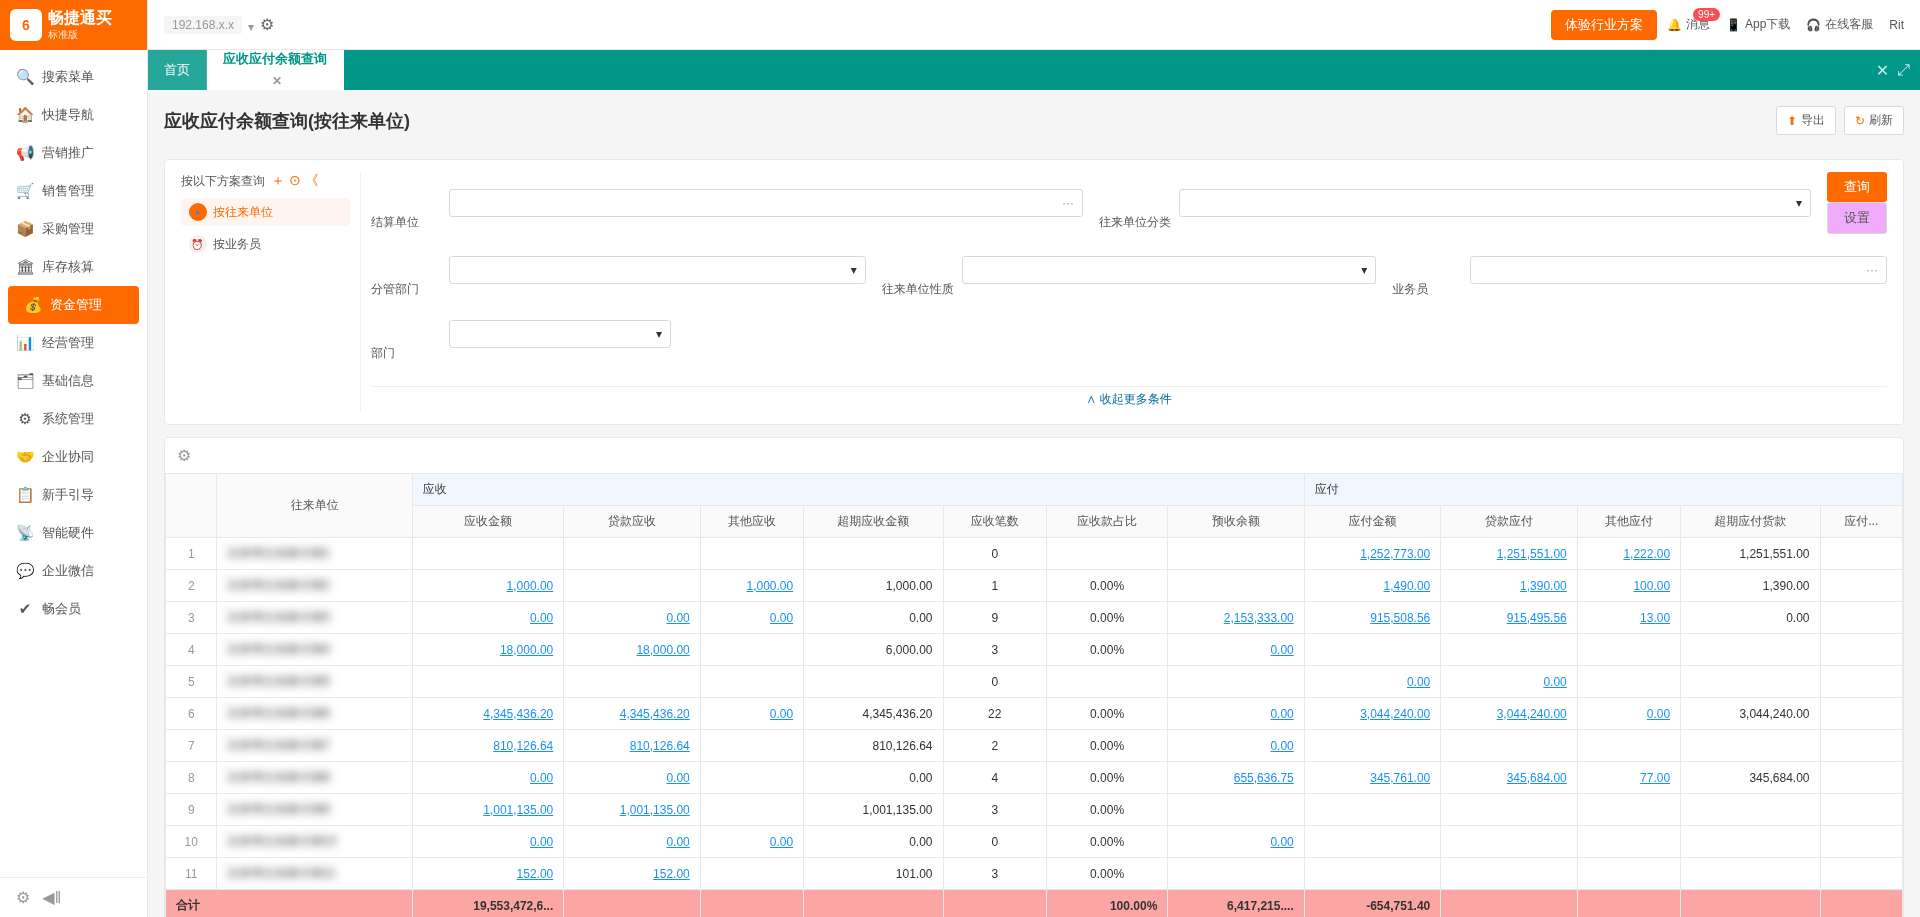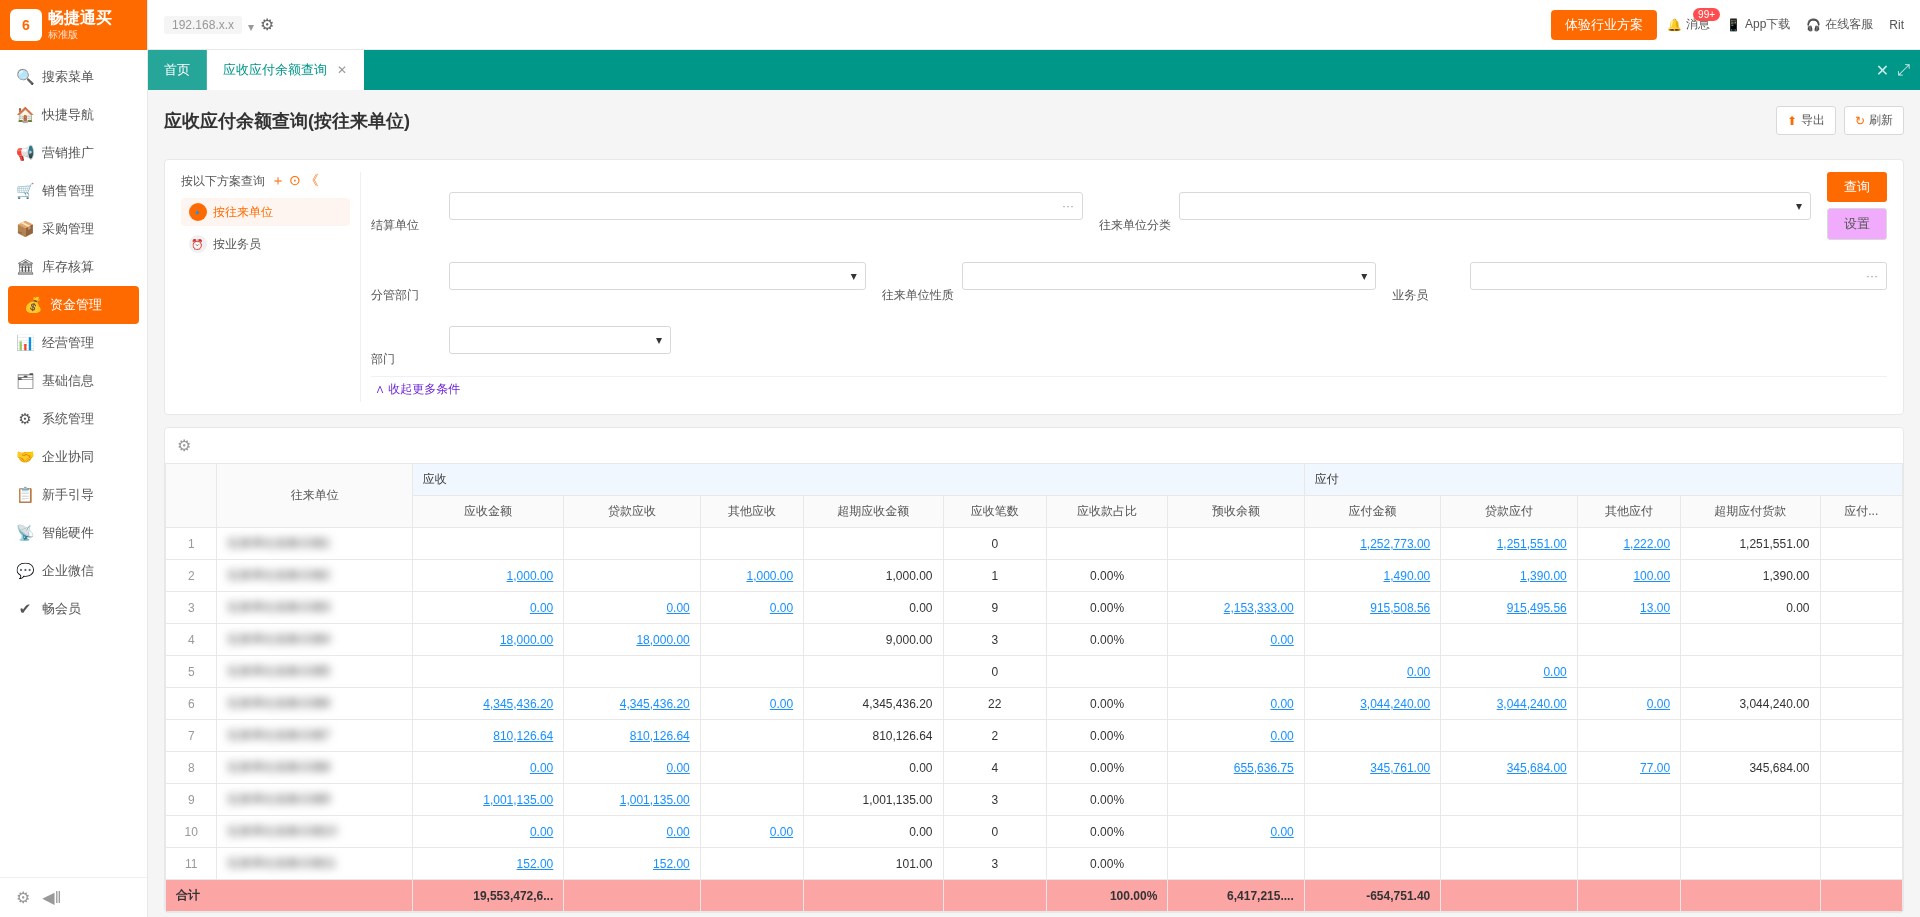--- a/index.html
+++ b/index.html
@@ -52,21 +52,21 @@
     .tabbar {
       position: fixed; left: 148px; top: 50px; right: 0; height: 40px;
       background: #009688; display: flex; align-items: stretch; z-index: 98;
     }
     .tab-item {
       display: flex; align-items: center; padding: 0 16px; cursor: pointer;
       color: rgba(255,255,255,0.8); font-size: 13px; gap: 6px;
       border-right: 1px solid rgba(255,255,255,0.15);
     }
     .tab-item.home { background: rgba(255,255,255,0.15); color: #fff; }
-    .tab-item.active { background: #fff; color: #009688; font-weight: normal; }
+    .tab-item.active { background: #fff; color: #009688; font-weight: bold; flex-direction: column; }
     .tab-close { color: #999; font-size: 12px; cursor: pointer; margin-left: 4px; }
     .tabbar-right { margin-left: auto; display: flex; align-items: center; padding: 0 10px; gap: 8px; }
     .tabbar-icon { color: rgba(255,255,255,0.8); cursor: pointer; font-size: 16px; }
 
     
     .main {
       position: fixed; left: 148px; top: 90px; right: 0; bottom: 0;
       background: #f5f5f5; overflow-y: auto;
     }
     .content { padding: 16px; }
@@ -113,26 +113,26 @@
       flex: 1; height: 28px; border: 1px solid #d9d9d9; border-radius: 3px;
       padding: 0 8px; font-size: 12px; color: #333; background: #fff;
     }
     .filter-select {
       flex: 1; height: 28px; border: 1px solid #d9d9d9; border-radius: 3px;
       padding: 0 8px; font-size: 12px; background: #fff; display: flex; align-items: center;
       justify-content: space-between; cursor: pointer; color: #333;
     }
     .filter-dots { color: #999; cursor: pointer; }
     .collapse-more {
-      padding: 4px; color: #6d28d9; cursor: pointer; font-size: 12px;
-      border-top: 1px solid #f0f0f0; margin-top: 0;
-    }
-
-    
-    .query-btns { display: flex; flex-direction: column; gap: 6px; }
+      text-align: center; padding: 4px; color: #0369a1; cursor: pointer; font-size: 12px;
+      border-top: 1px solid #f0f0f0; margin-top: 16px;
+    }
+
+    
+    .query-btns { display: flex; flex-direction: column; }
     .query-btn {
       padding: 6px 16px; border-radius: 3px; cursor: pointer; font-size: 13px; text-align: center;
     }
     .query-btn.primary { background: #ff6a00; color: #fff; border: none; }
     .query-btn.secondary { background: #f0abfc; color: #555; border: 1px solid #d9d9d9; }
 
     
     .data-table-wrapper {
       background: #fff; border: 1px solid #e8e8e8; border-radius: 4px; overflow: auto;
     }
@@ -457,21 +457,21 @@
               <td><a>13.00</a></td>
               <td>0.00</td>
               <td></td>
             </tr>
             <tr>
               <td class="row-num center">4</td>
               <td class="left blurred">往来单位名称示例4</td>
               <td><a>18,000.00</a></td>
               <td><a>18,000.00</a></td>
               <td></td>
-              <td>9,000.00</td>
+              <td>6,000.00</td>
               <td class="center">3</td>
               <td class="center">0.00%</td>
               <td><a>0.00</a></td>
               <td></td>
               <td></td>
               <td></td>
               <td></td>
               <td></td>
             </tr>
             <tr>

